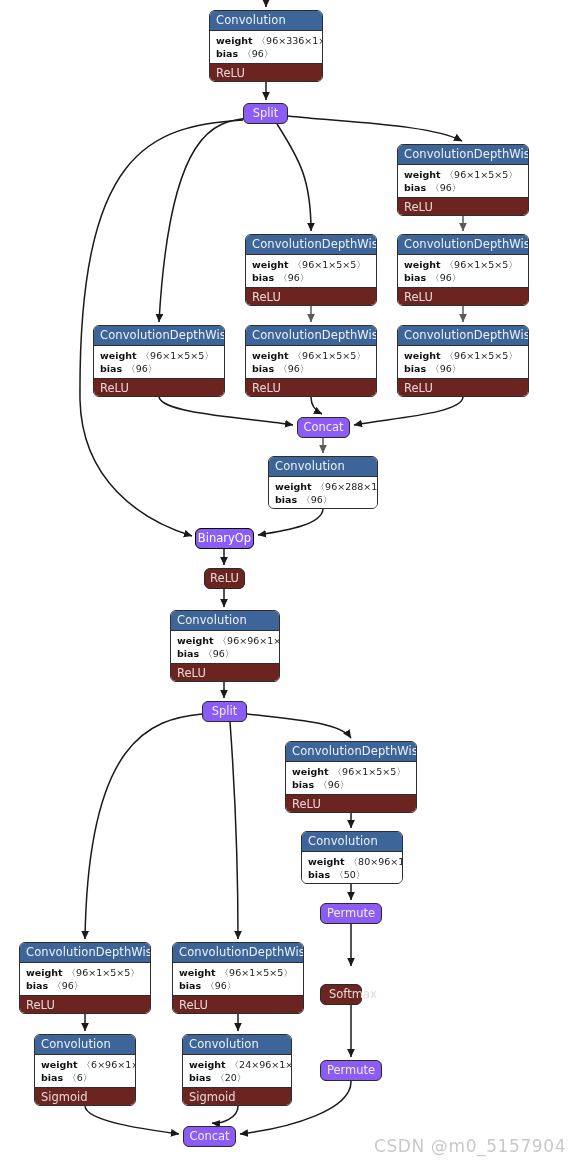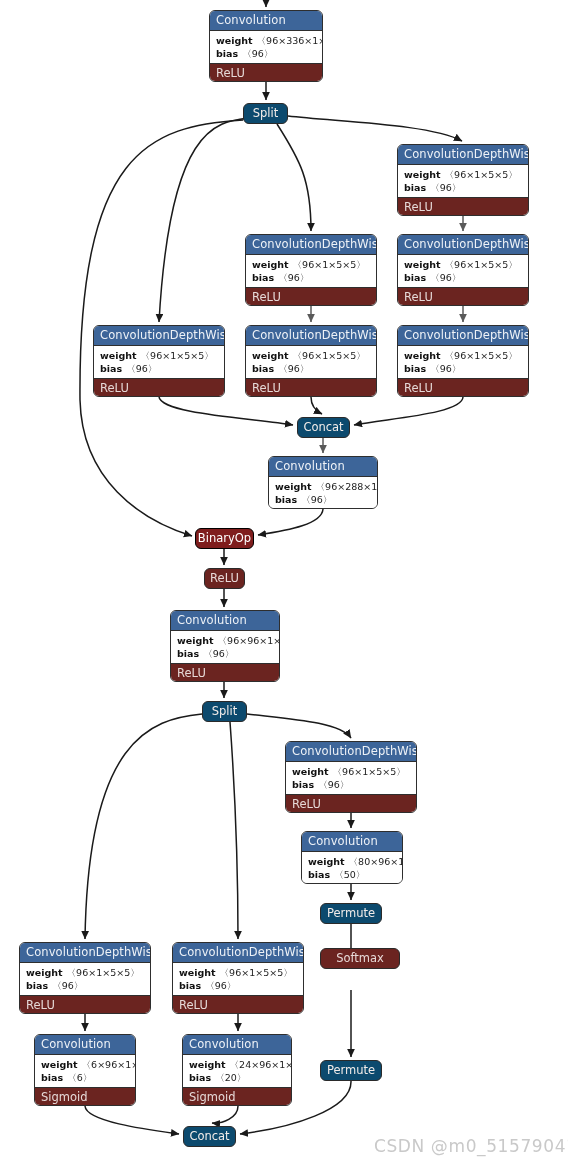--- a/index.html
+++ b/index.html
@@ -18,25 +18,25 @@
               border-top:1px solid #2e2e2e;border-bottom:1px solid #2e2e2e;}
   .node .prow{font-size:9.5px;line-height:12.5px;color:#111;white-space:nowrap;}
   .node .prow b{font-weight:bold;}
   .node .prow span.val{font-weight:normal;margin-left:4px;color:#222;}
   .node .act{box-sizing:border-box;background:#6b2420;color:#e6d9d7;
              font-size:11.5px;line-height:18px;height:19px;padding:0 6px;white-space:nowrap;}
   .node.noact .body{border-bottom:none;}
 
   
   .pill{position:absolute;box-sizing:border-box;border-radius:6px;
-        background:#0c4a6e;border:1px solid #2a2a2a;color:#f2ece9;
+        background:#8b5cf6;border:1px solid #2a2a2a;color:#f2ece9;
         font-size:11.5px;line-height:19px;height:21px;text-align:center;
         white-space:nowrap;}
   .pill.red{background:#6b2420;color:#e8dad8;}
-  .pill.black{background:#7f1d1d;border-color:#000;color:#ffffff;}
+  .pill.black{background:#8b5cf6;border-color:#000;color:#ffffff;}
 
   .wm{position:absolute;color:#c9c9c9;font-size:17px;letter-spacing:.6px;
       white-space:nowrap;font-family:"DejaVu Sans","Liberation Sans",sans-serif;}
 </style>
 </head>
 <body>
 
 <div id="canvas">
 
   <svg id="edges" viewBox="0 0 568 1172" xmlns="http://www.w3.org/2000/svg">
@@ -211,21 +211,21 @@
 
   <div class="node noact" style="left:301px;top:831px;width:102px;height:53px;">
     <div class="hdr">Convolution</div>
     <div class="body">
       <div class="prow"><b>weight</b><span class="val">〈80×96×1×1〉</span></div>
       <div class="prow"><b>bias</b><span class="val">〈50〉</span></div>
     </div>
   </div>
 
   <div class="pill" style="left:320px;top:903px;width:62px;">Permute</div>
-  <div class="pill red" style="left:320px;top:948px;width:80px;">Softmax</div>
+  <div class="pill red" style="left:320px;top:984px;width:42px;padding-left:8px;">Softmax</div>
   <div class="pill" style="left:320px;top:1060px;width:62px;">Permute</div>
 
   <div class="node" style="left:19px;top:942px;width:132px;height:72px;">
     <div class="hdr">ConvolutionDepthWise</div>
     <div class="body">
       <div class="prow"><b>weight</b><span class="val">〈96×1×5×5〉</span></div>
       <div class="prow"><b>bias</b><span class="val">〈96〉</span></div>
     </div>
     <div class="act">ReLU</div>
   </div>

